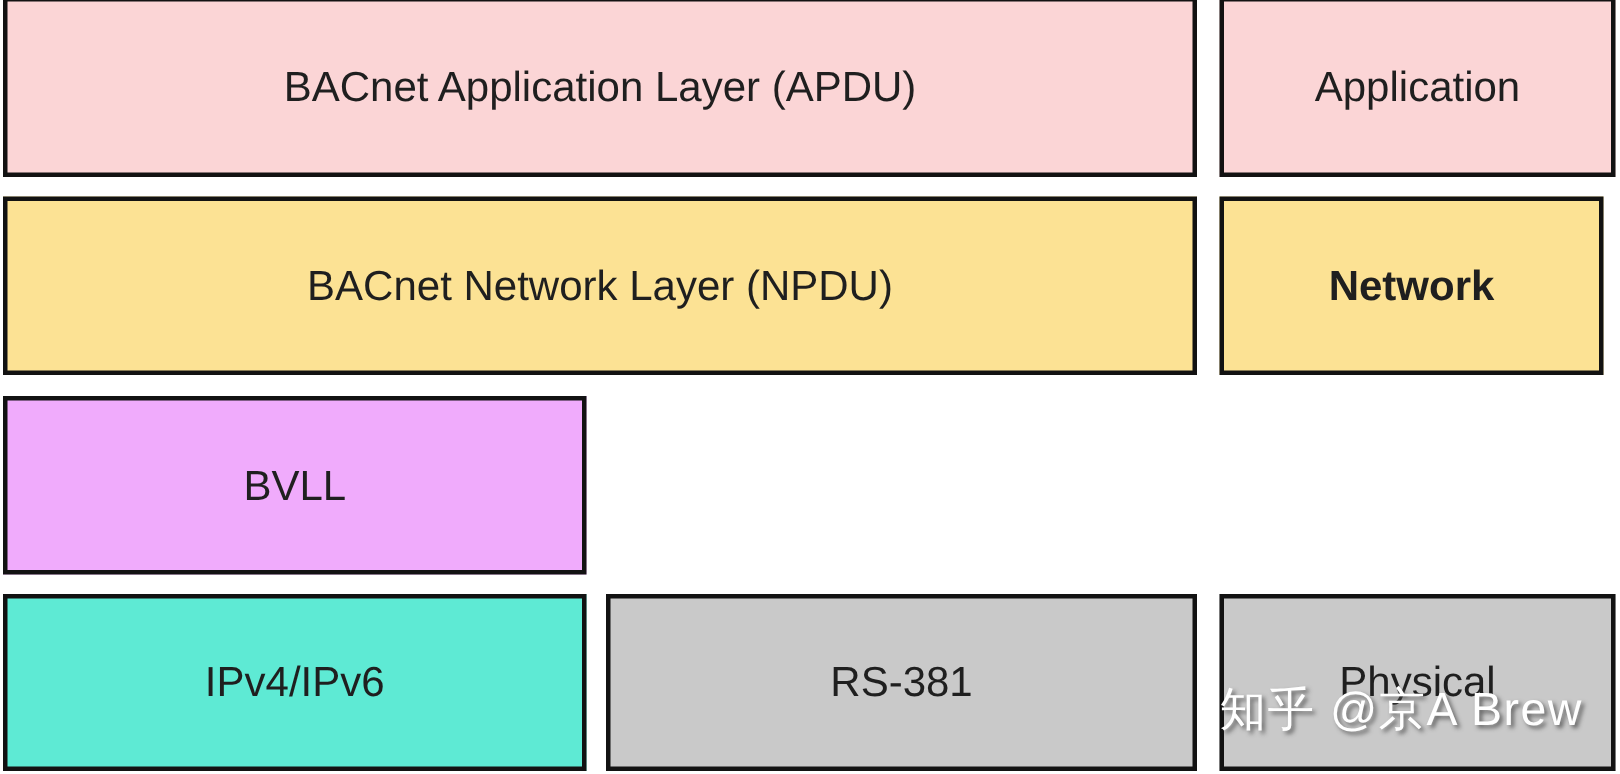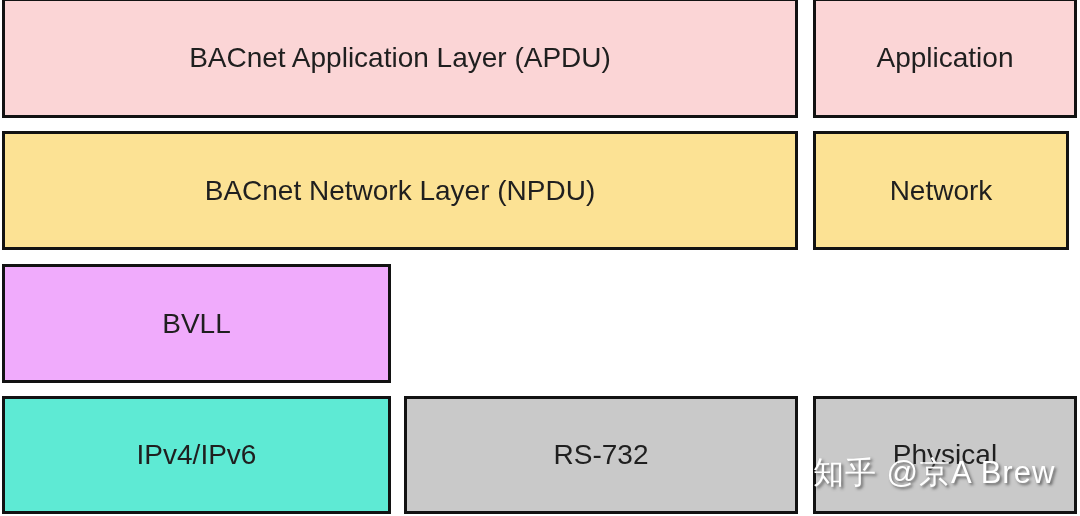--- a/index.html
+++ b/index.html
@@ -21,21 +21,21 @@
     font-size: 28px;
     color: #1f1f1f;
     text-align: center;
     line-height: 1.2;
   }
   
   .box-apdu        { left: 2px;   top: -2px;  width: 796px; height: 120px; }
   .box-application { left: 813px; top: -2px;  width: 264px; height: 120px; }
   
   .box-npdu        { left: 2px;   top: 131px; width: 796px; height: 119px; }
-  .box-network     { left: 813px; top: 131px; width: 256px; height: 119px; }
+  .box-network     { left: 813px; top: 131px; width: 256px; height: 119px; font-weight: bold; }
   
   .box-bvll        { left: 2px;   top: 264px; width: 389px; height: 119px; }
   .box-mstp        { left: 404px; top: 264px; width: 394px; height: 119px; }
   .box-datalink    { left: 813px; top: 264px; width: 264px; height: 119px; }
   
   .box-ipv4        { left: 2px;   top: 396px; width: 389px; height: 118px; }
   .box-rs485      { left: 404px; top: 396px; width: 394px; height: 118px; }
   .box-physical    { left: 813px; top: 396px; width: 264px; height: 118px; }
 
   .watermark {
@@ -57,18 +57,18 @@
 
   <div class="box box-apdu" style="background: rgb(251, 213, 214);">BACnet Application Layer (APDU)</div>
   <div class="box box-application" style="background: rgb(251, 213, 214);">Application</div>
 
   <div class="box box-npdu" style="background: rgb(252, 226, 148);">BACnet Network Layer (NPDU)</div>
   <div class="box box-network" style="background: rgb(252, 226, 148);">Network</div>
 
   <div class="box box-bvll" style="background: #f0abfc;">BVLL</div>
 
   <div class="box box-ipv4" style="background: #5eead4;">IPv4/IPv6</div>
-  <div class="box box-rs485" style="background: rgb(201, 201, 201);">RS-732</div>
+  <div class="box box-rs485" style="background: rgb(201, 201, 201);">RS-381</div>
   <div class="box box-physical" style="background: rgb(201, 201, 201);">Physical</div>
 
   <div class="watermark">知乎 @京A Brew</div>
 
 </div>
 
 </body></html>

